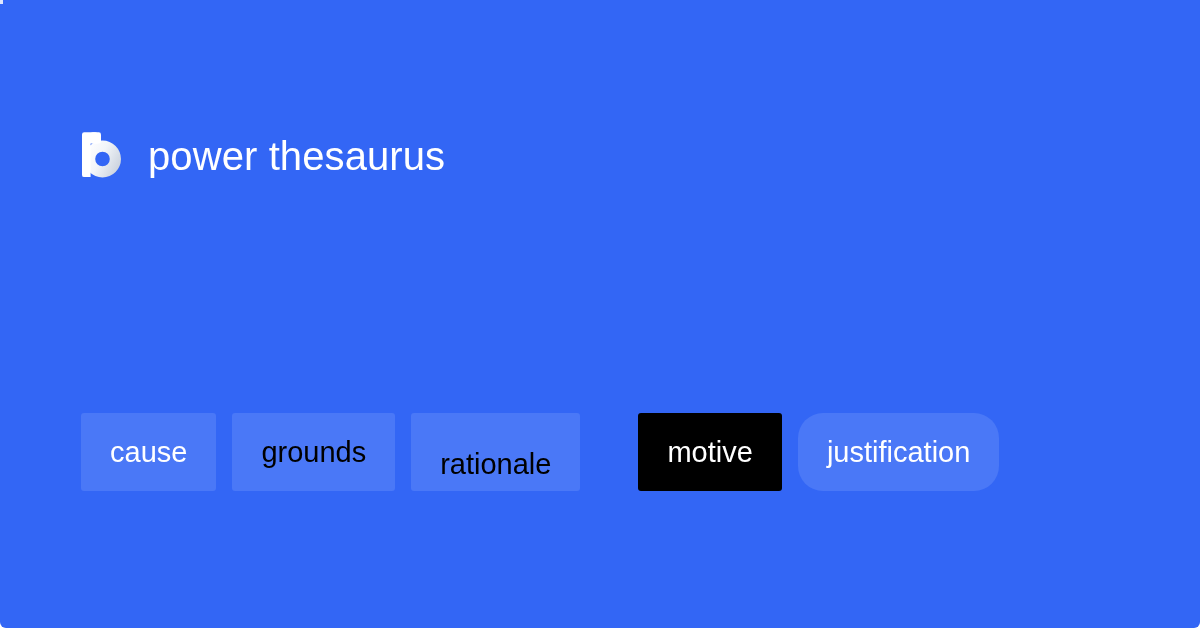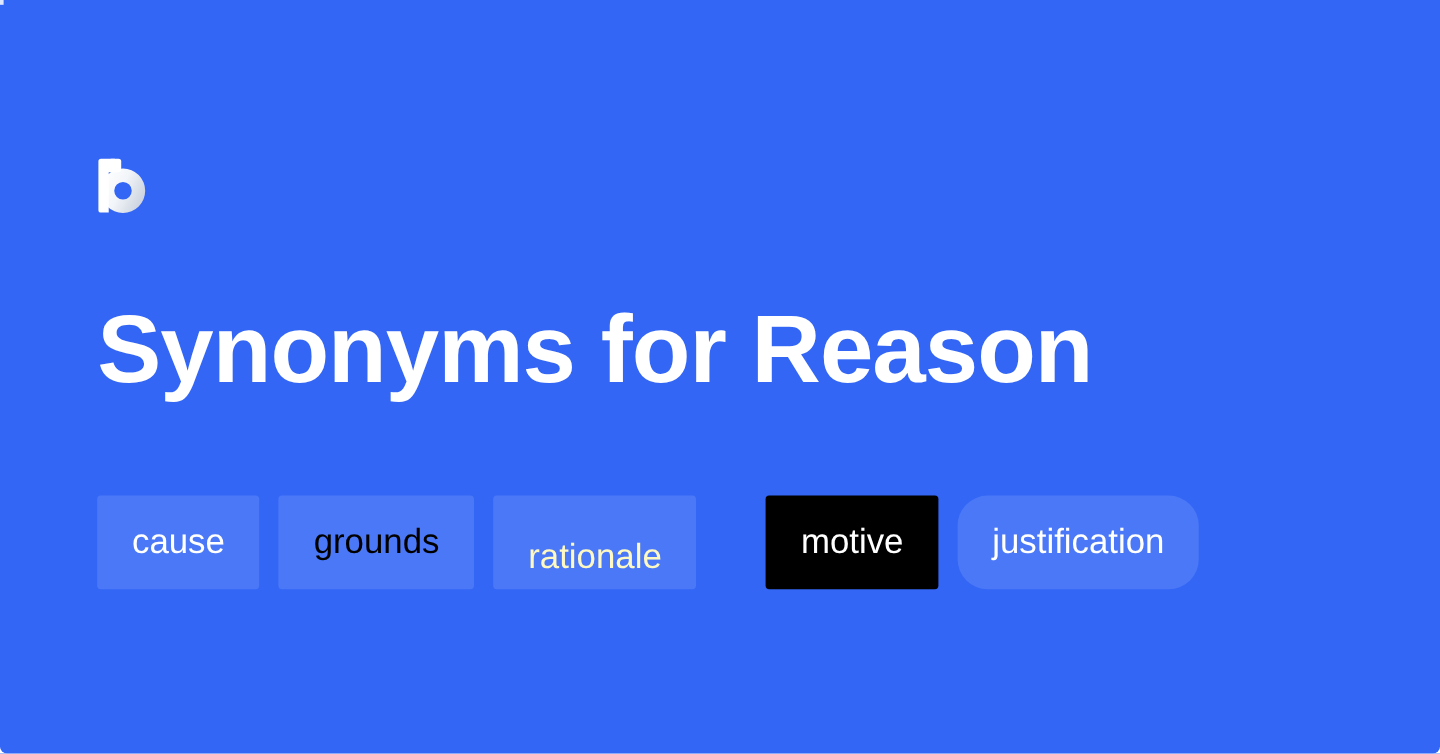--- a/index.html
+++ b/index.html
@@ -124,33 +124,33 @@
         </linearGradient>
       </defs>
 
       <path fill="url(#bowlGrad)" d="M21.5 10.5a18.5 18.5 0 1 1 0 37 18.5 18.5 0 0 1 0-37Zm0 11.2a7.3 7.3 0 1 0 0 14.6 7.3 7.3 0 0 0 0-14.6Z"></path>
 
       <path fill="#ffffff" d="M3.2 2.2h11.1a2.2 2.2 0 0 1 2.2 2.2v9.1H9.6v33.6H3.2a2.2 2.2 0 0 1-2.2-2.2V4.4a2.2 2.2 0 0 1 2.2-2.2Z"></path>
 
       <rect x="9.6" y="2.2" width="10.4" height="11.3" rx="2.2" fill="#ffffff"></rect>
     </svg>
 
+    <span id="brand-name">power thesaurus</span>
   </div>
 
-  <h1 id="page-title" style="color: rgb(255, 255, 255);">Synonyms for Reason</h1>
 
   <div id="synonym-chips">
       <div class="synonym-chip" style="background: rgb(74, 120, 247);">
         <span class="synonym-chip-label" style="color: rgb(255, 255, 255);">cause</span>
       </div>
       <div class="synonym-chip" style="background: rgb(74, 120, 247);">
         <span class="synonym-chip-label" style="color: #000000;">grounds</span>
       </div>
       <div class="synonym-chip" style="background: rgb(74, 120, 247);">
-        <span class="synonym-chip-label" style="color: #fef9c3; margin-top: 24px;">rationale</span>
+        <span class="synonym-chip-label" style="color: #000000; margin-top: 24px;">rationale</span>
       </div>
       <div class="synonym-chip" style="background: #000000; margin-left: 42px;">
         <span class="synonym-chip-label" style="color: rgb(255, 255, 255);">motive</span>
       </div>
       <div class="synonym-chip" style="background: rgb(74, 120, 247); border-radius: 25px;">
         <span class="synonym-chip-label" style="color: rgb(255, 255, 255);">justification</span>
       </div>
     </div>
 
 </div>

